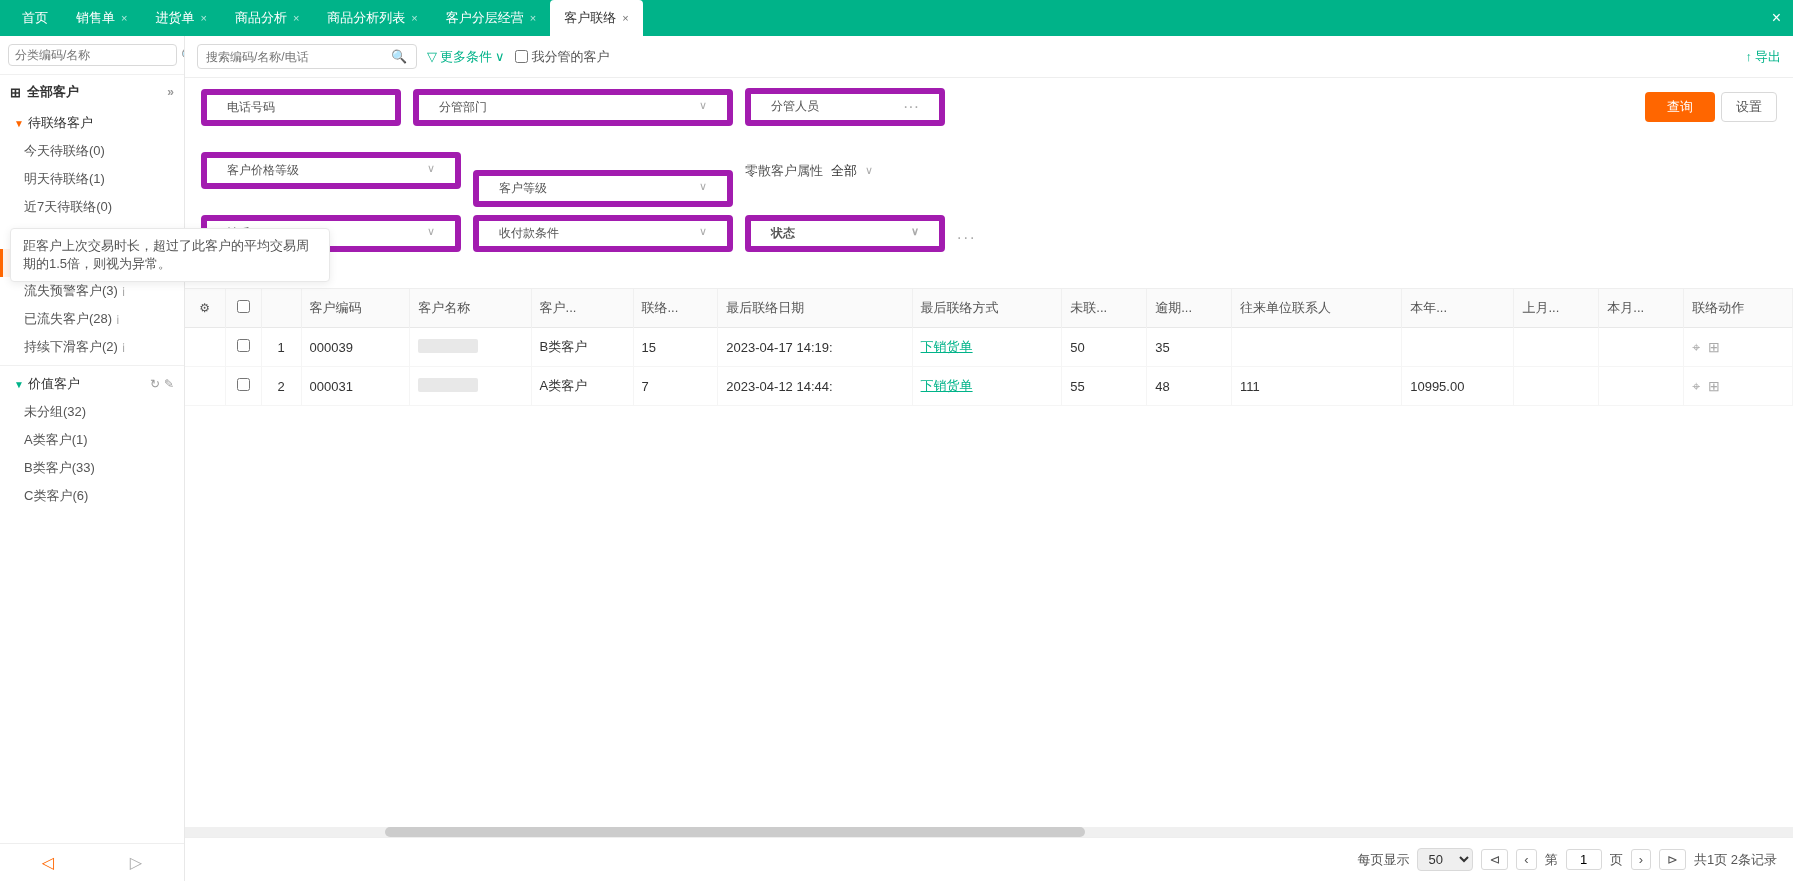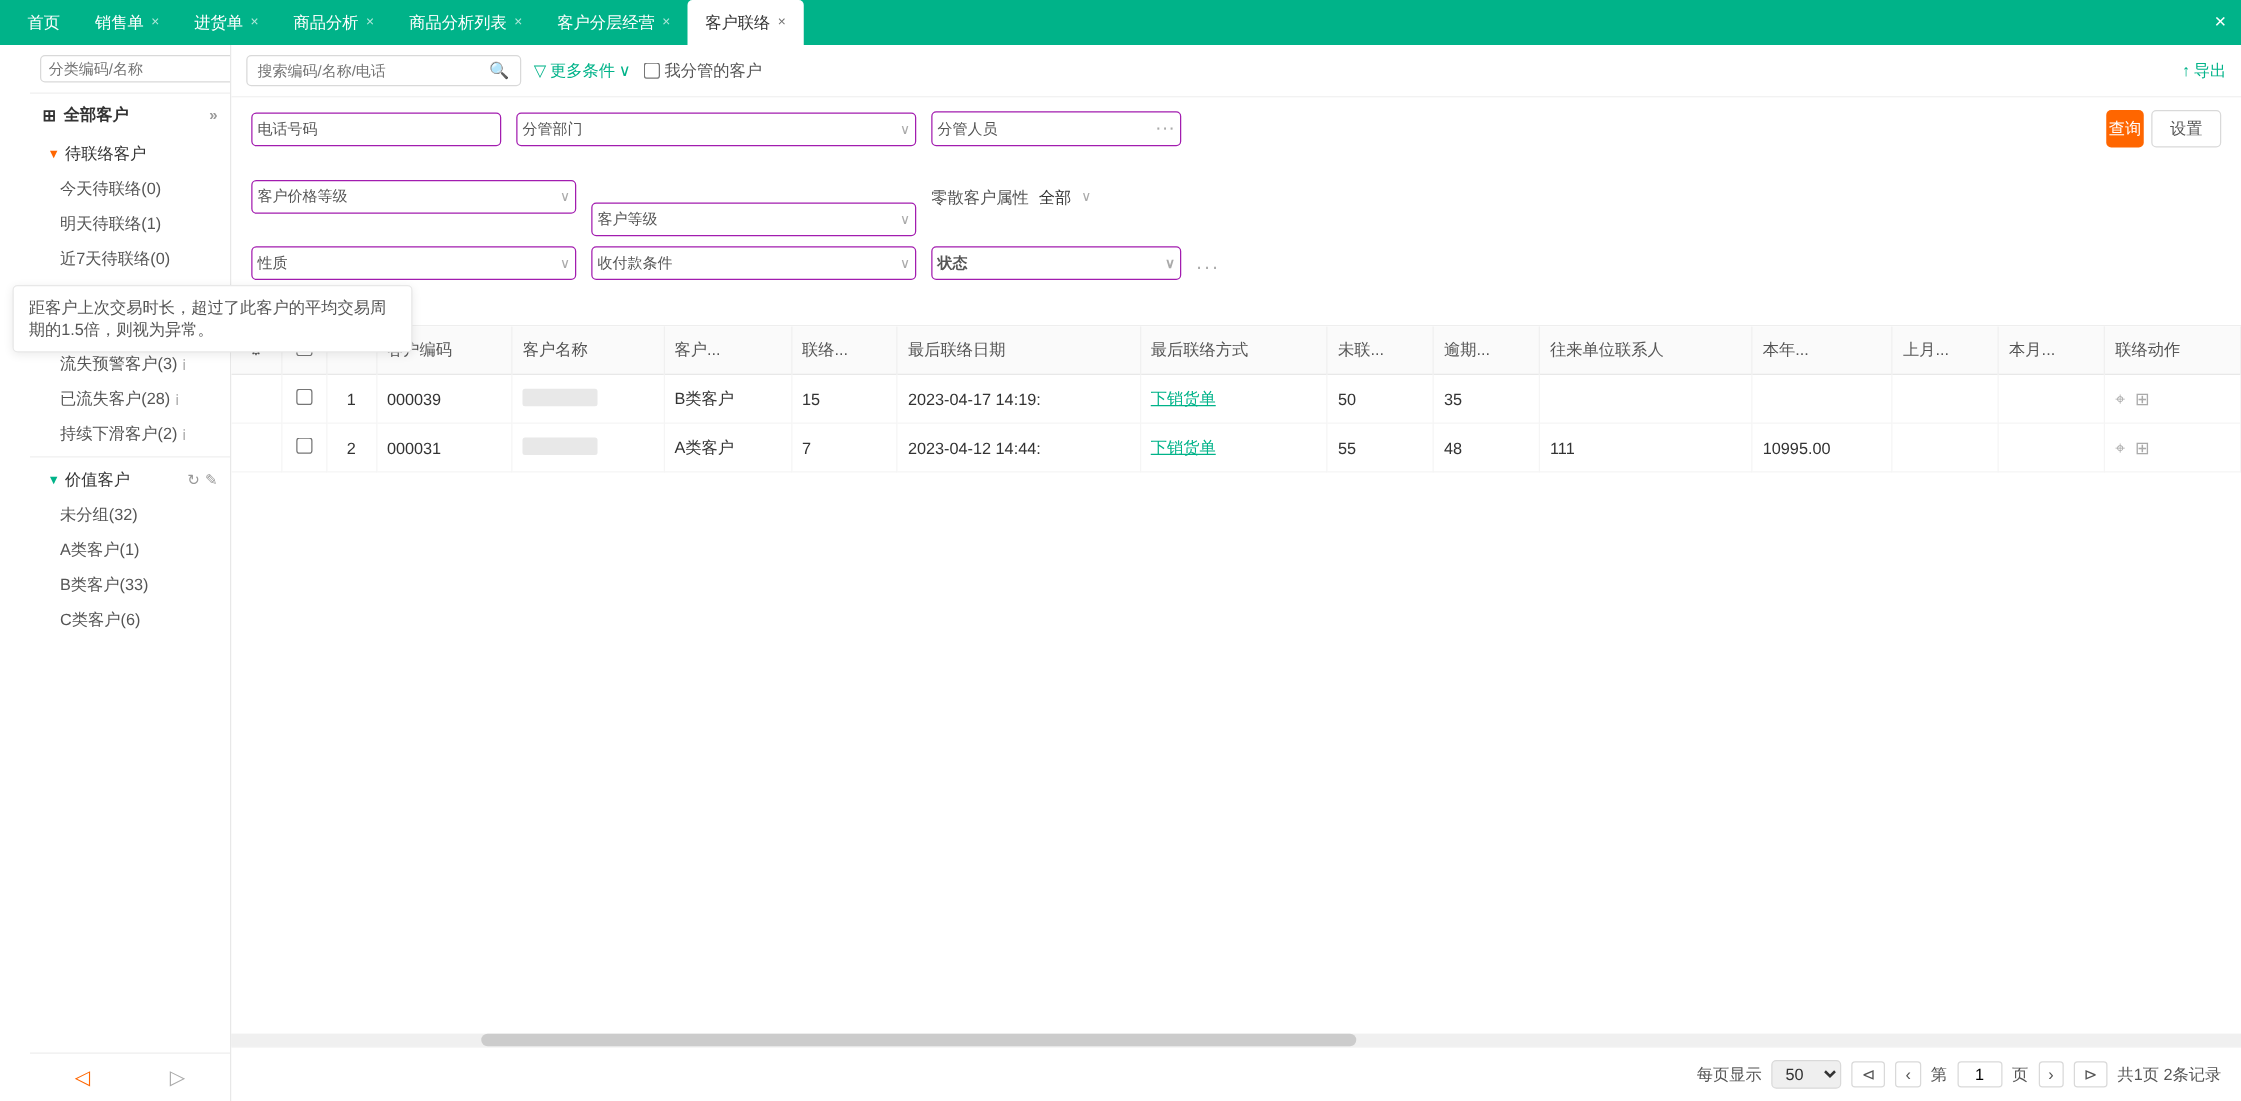--- a/index.html
+++ b/index.html
@@ -51,21 +51,20 @@
 
     
     .sidebar {
       width: 185px;
       background: #fff;
       border-right: 1px solid #e8e8e8;
       display: flex;
       flex-direction: column;
       overflow-y: auto;
       flex-shrink: 0;
-      padding-left: 24px;
     }
     .sidebar-search {
       padding: 8px;
       display: flex;
       align-items: center;
       border-bottom: 1px solid #f0f0f0;
     }
     .sidebar-search input {
       flex: 1;
       border: 1px solid #d9d9d9;
@@ -197,24 +196,24 @@
     }
     .adv-filter-row {
       display: flex;
       align-items: center;
       gap: 12px;
       margin-bottom: 8px;
     }
     .adv-filter-row:last-child { margin-bottom: 0; }
     .filter-field {
       display: flex;
-      align-items: center;
-      border: 1px solid #a21caf;
+      align-items: flex-start;
+      border: 6px solid #a21caf;
       border-radius: 4px;
-      padding: 4px 4px;
+      padding: 4px 20px;
       min-width: 180px;
       background: #fff;
       position: relative;
     }
     .filter-field label {
       color: #555;
       font-size: 12px;
       white-space: nowrap;
       margin-right: 6px;
     }
@@ -230,21 +229,21 @@
       color: #aaa;
       cursor: pointer;
       font-size: 16px;
       letter-spacing: 2px;
     }
     .query-btn {
       background: #f60;
       color: #fff;
       border: none;
       border-radius: 4px;
-      padding: 5px 2px;
+      padding: 5px 22px;
       cursor: pointer;
       font-size: 13px;
       white-space: nowrap;
     }
     .settings-btn {
       background: #fff;
       color: #555;
       border: 1px solid #d9d9d9;
       border-radius: 4px;
       padding: 5px 14px;

